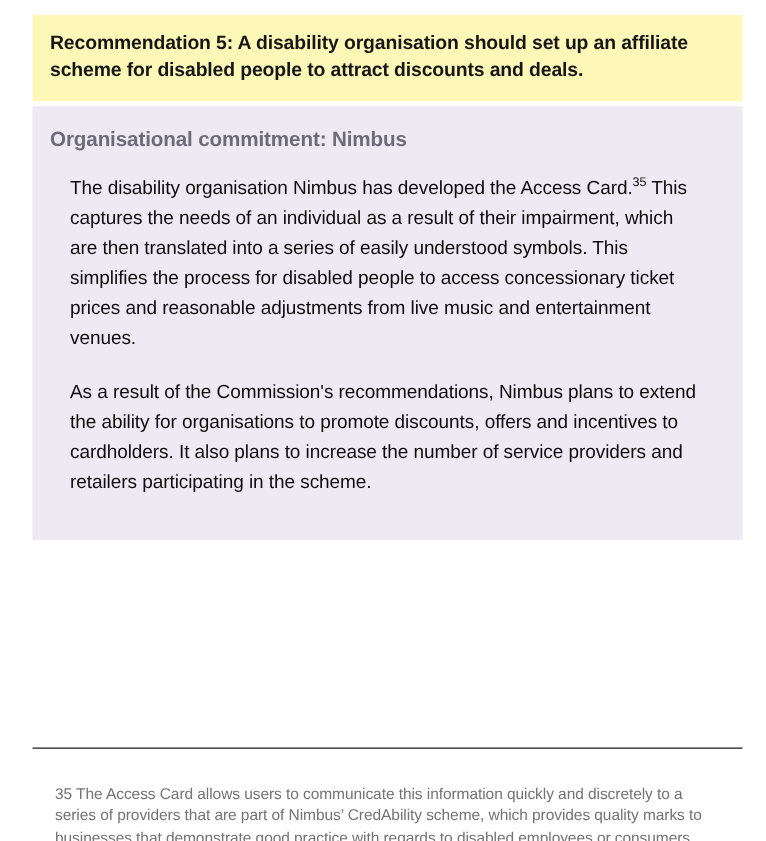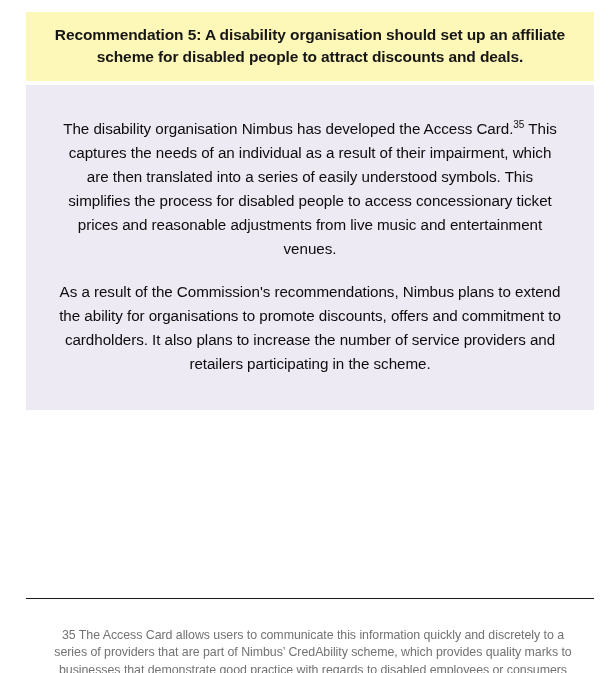--- a/index.html
+++ b/index.html
@@ -13,21 +13,20 @@
     font-family: "Liberation Sans", sans-serif;
     -webkit-font-smoothing: antialiased;
   }
 
   #page {
     position: relative;
     width: 613px;
     height: 673px;
     background: #ffffff;
     overflow: hidden;
-    text-align: center;
   }
 
   
   .recommendation-box {
     position: absolute;
     left: 26px;
     top: 12px;
     width: 568px;
     box-sizing: border-box;
     background: #fdf7b8;
@@ -109,24 +108,25 @@
 </head>
 <body>
 
 <div id="page">
 
   <section class="recommendation-box">
     <p class="recommendation-text">Recommendation 5: A disability organisation should set up an affiliate scheme for disabled people to attract discounts and deals.</p>
   </section>
 
   <section class="commitment-box">
+    <h2 class="commitment-heading">Organisational commitment: Nimbus</h2>
 
     <p class="commitment-para"><span>The disability organisation Nimbus has developed the Access Card.</span><sup>35</sup><span> This captures the needs of an individual as a result of their impairment, which are then translated into a series of easily understood symbols. This simplifies the process for disabled people to access concessionary ticket prices and reasonable adjustments from live music and entertainment venues.</span></p>
 
-    <p class="commitment-para">As a result of the Commission's recommendations, Nimbus plans to extend the ability for organisations to promote discounts, offers and commitment to cardholders. It also plans to increase the number of service providers and retailers participating in the scheme.</p>
+    <p class="commitment-para">As a result of the Commission's recommendations, Nimbus plans to extend the ability for organisations to promote discounts, offers and incentives to cardholders. It also plans to increase the number of service providers and retailers participating in the scheme.</p>
   </section>
 
   <div class="footnote-rule"></div>
 
   <div class="footnote-block">
     <p class="footnote-text">35 The Access Card allows users to communicate this information quickly and discretely to a series of providers that are part of Nimbus’ CredAbility scheme, which provides quality marks to businesses that demonstrate good practice with regards to disabled employees or consumers</p>
   </div>
 
 </div>
 

